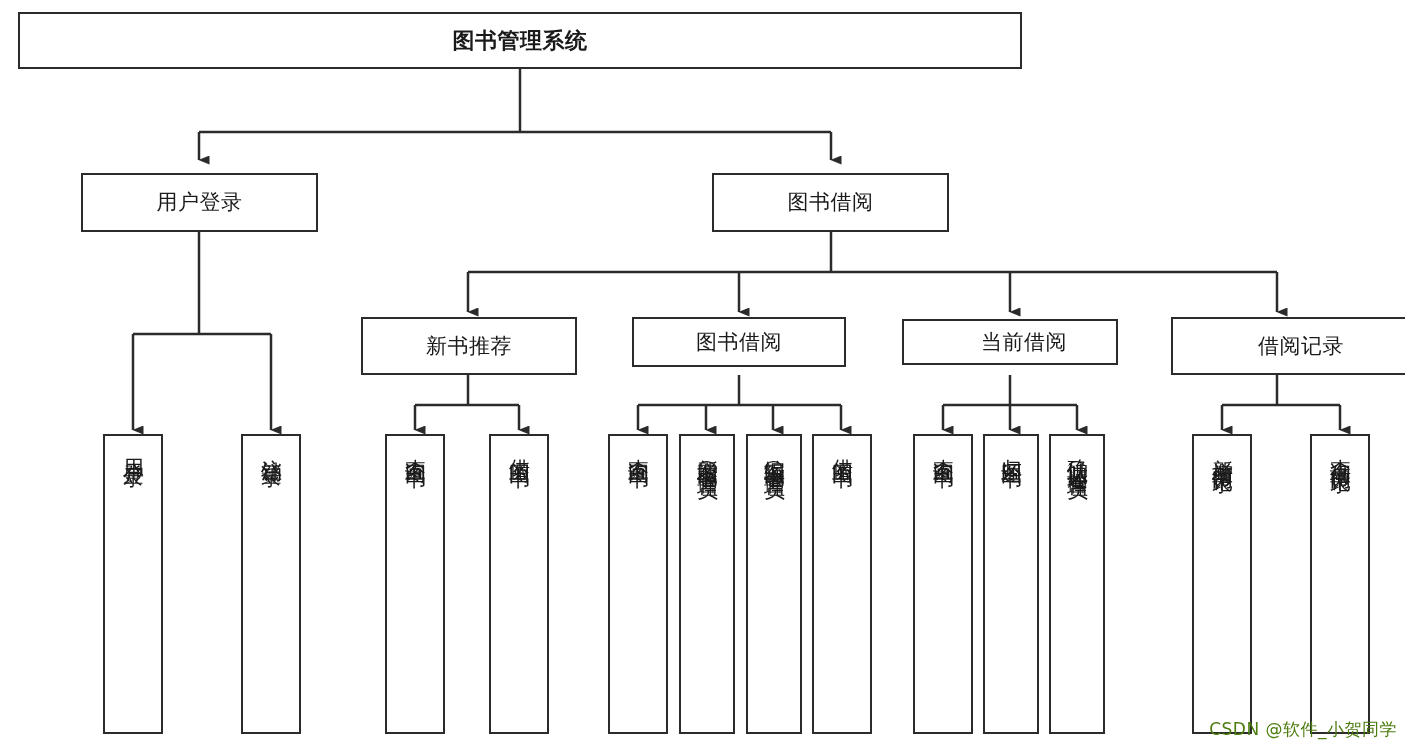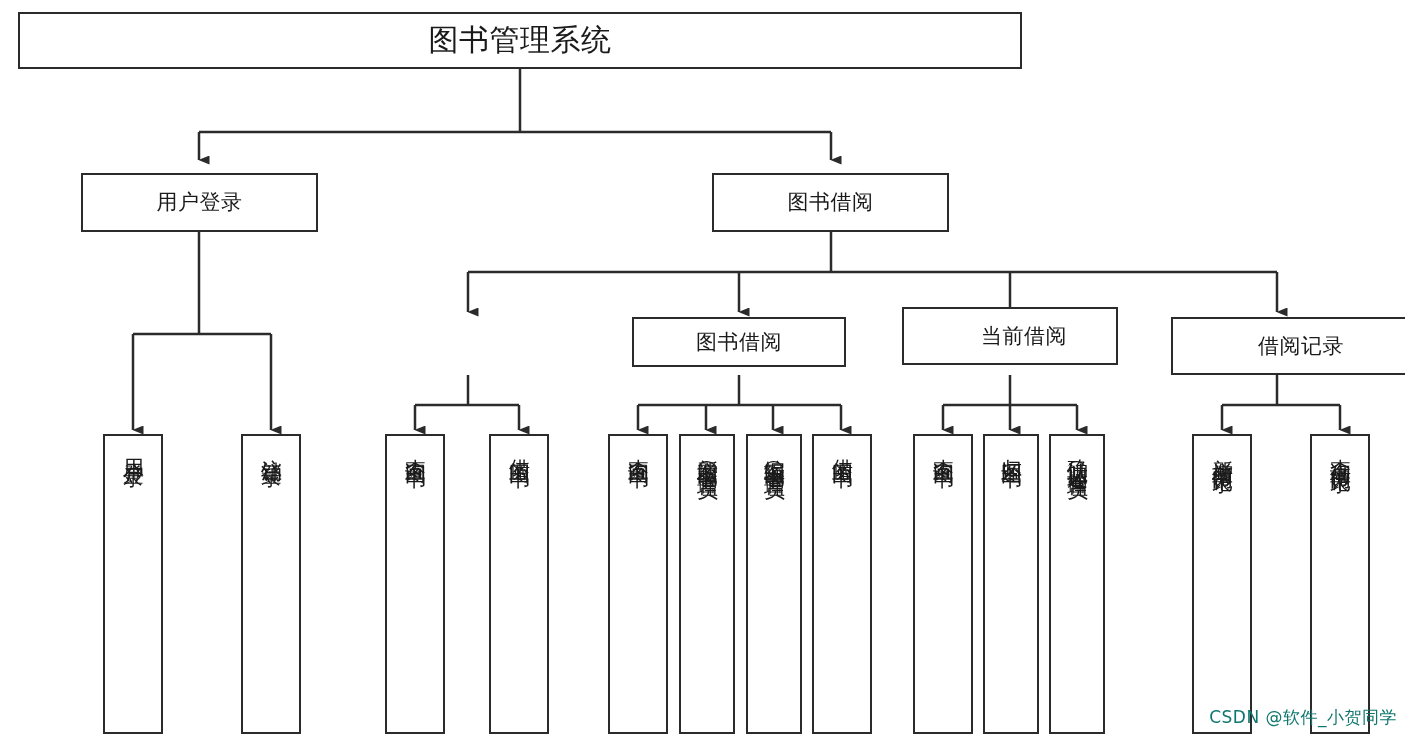--- a/index.html
+++ b/index.html
@@ -42,28 +42,28 @@
   }
   .node.vertical .label {
     writing-mode: vertical-rl;
     text-orientation: upright;
     font-size: 21px;
     line-height: 1.0;
     letter-spacing: 3px;
     white-space: normal;
     max-height: 100%;
   }
-  #root-node .label { font-size: 30px; }
+  #root-node .label { font-size: 22px; font-weight: bold; }
   .lines { position: absolute; left: 0; top: 0; pointer-events: none; }
   .watermark {
     position: absolute;
     right: 8px;
-    bottom: 18px;
+    bottom: 6px;
     font-size: 17px;
-    color: #0f766e;
+    color: #4d7c0f;
     white-space: nowrap;
     letter-spacing: 0.5px;
   }
 </style>
 </head>
 <body>
 
 <div id="canvas">
 
   <svg class="lines" width="1405" height="747" viewBox="0 0 1405 747" xmlns="http://www.w3.org/2000/svg">
@@ -121,26 +121,29 @@
   </div>
 
   <div class="node" style="left:81px; top:173px; width:237px; height:59px;">
     <span class="label">用户登录</span>
   </div>
 
   <div class="node" style="left:712px; top:173px; width:237px; height:59px;">
     <span class="label">图书借阅</span>
   </div>
 
+  <div class="node" style="left:361px; top:317px; width:216px; height:58px;">
+    <span class="label">新书推荐</span>
+  </div>
 
   <div class="node" style="left:632px; top:317px; width:214px; height:50px;">
     <span class="label">图书借阅</span>
   </div>
 
-  <div class="node" style="left:902px; top:307px; width:216px; height:58px;padding-left:28px;">
+  <div class="node" style="left:902px; top:319px; width:216px; height:46px;padding-left:28px;">
     <span class="label">当前借阅</span>
   </div>
 
   <div class="node" style="left:1171px; top:317px; width:260px; height:58px;">
     <span class="label">借阅记录</span>
   </div>
 
   <div class="node vertical" style="left:103px; top:434px; width:60px; height:300px;">
     <span class="label">用户登录</span>
   </div>

